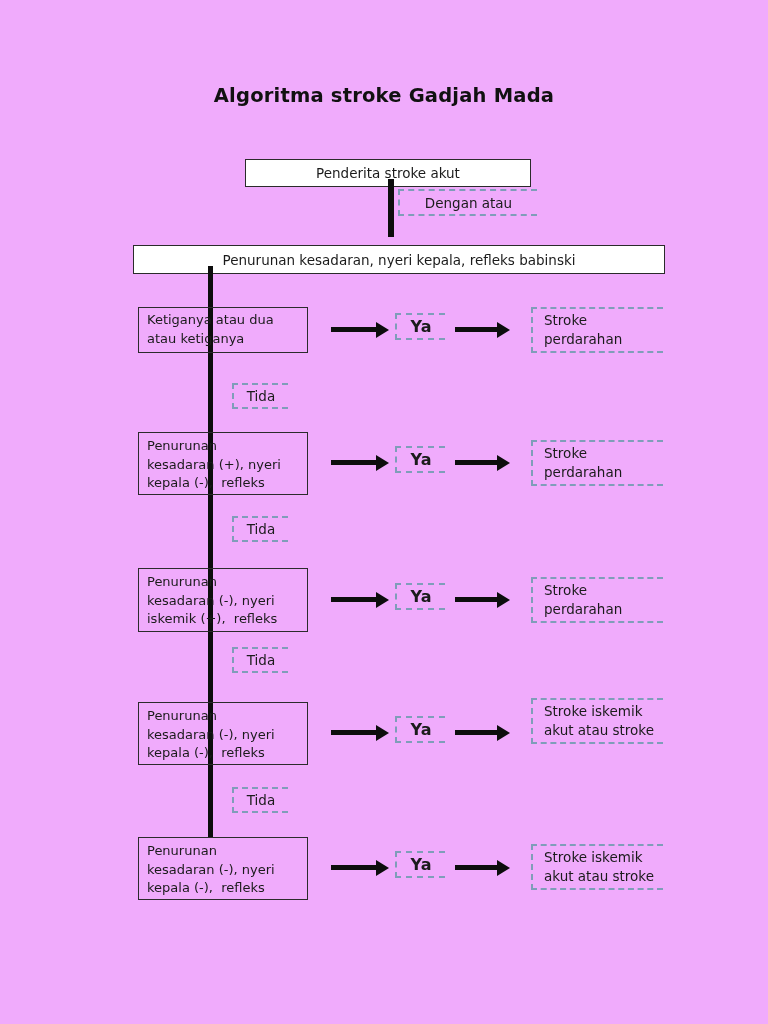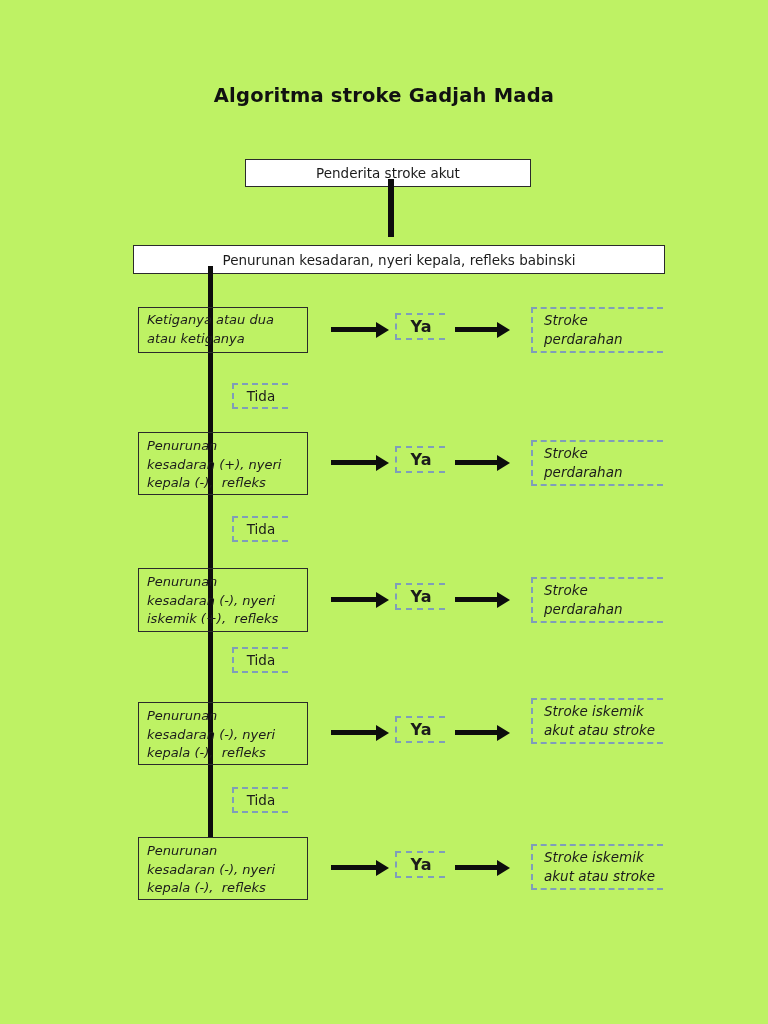--- a/index.html
+++ b/index.html
@@ -1,17 +1,17 @@
 <!DOCTYPE html>
 <html style="--dash: #7f9db9; --line: #0d0d0d;"><head>
 <meta charset="utf-8">
 <style>
   html,body{margin:0;padding:0;background:#ffffff;}
   .page{
-    position:relative;width:768px;height:1024px;background:#bef264;
+    position:relative;width:768px;height:1024px;background:#f0abfc;
     font-family:"DejaVu Sans","Liberation Sans",sans-serif;color:#1b1b1b;
     overflow:hidden;
   }
   .abs{position:absolute;box-sizing:border-box;}
   .title{
     left:0;top:84px;width:768px;text-align:center;
     font-size:19.5px;font-weight:bold;color:#111;letter-spacing:0.2px;
   }
   .solid-box{
     border:1.6px solid #2b2b2b;background:#fff;
@@ -28,21 +28,21 @@
     font-size:13.5px;background:transparent;
   }
   .dash-block.outcome{
     justify-content:flex-start;align-items:center;
     padding-left:11px;font-size:13.5px;line-height:19px;
   }
   .cond-box{
     border:1.6px solid #2b2b2b;background:transparent;
     padding:4px 8px 0 8px;font-size:13px;line-height:18.5px;
   }
-  .cond-line,.out-line{white-space:pre;font-style:italic;}
+  .cond-line,.out-line{white-space:pre;}
   .ya{font-weight:bold;font-size:16px;}
   .arrow{height:5px;background:var(--line,#0d0d0d);}
   .arrow::after{
     content:"";position:absolute;right:-13px;top:-5.5px;width:0;height:0;
     border-left:13px solid var(--line,#0d0d0d);
     border-top:8px solid transparent;border-bottom:8px solid transparent;
   }
 </style>
 </head>
 <body>
@@ -50,20 +50,23 @@
 <div class="page">
 
   <div class="abs title">Algoritma stroke Gadjah Mada</div>
 
   <div class="abs solid-box" style="left:245px;top:151px;width:286px;height:28px;">
     <span>Penderita stroke akut</span>
   </div>
 
   <div class="abs vline" style="left:388px;top:179px;width:6px;height:58px;"></div>
 
+  <div class="abs dash-block" style="left:398px;top:189px;width:139px;height:27px;">
+    <span>Dengan atau</span>
+  </div>
 
   <div class="abs solid-box" style="left:133px;top:237px;width:532px;height:29px;">
     <span>Penurunan kesadaran, nyeri kepala, refleks babinski</span>
   </div>
 
   <div class="abs vline" style="left:208px;top:266px;width:5px;height:572px;"></div>
 
   <div>
     <div class="abs cond-box" style="left:138px;top:307px;width:170px;height:46px;padding-top:3px;">
       <div class="cond-line">Ketiganya atau dua</div>

